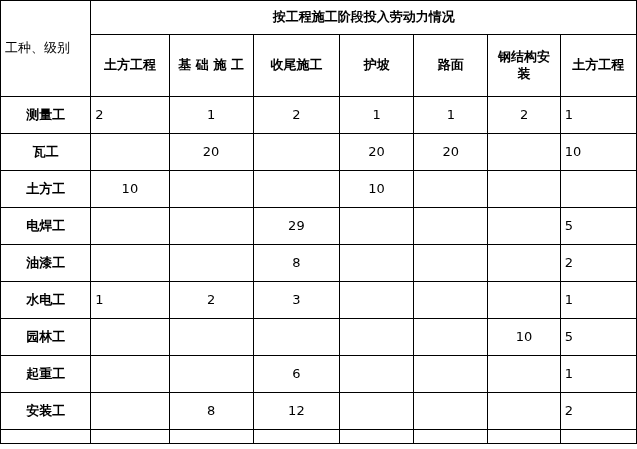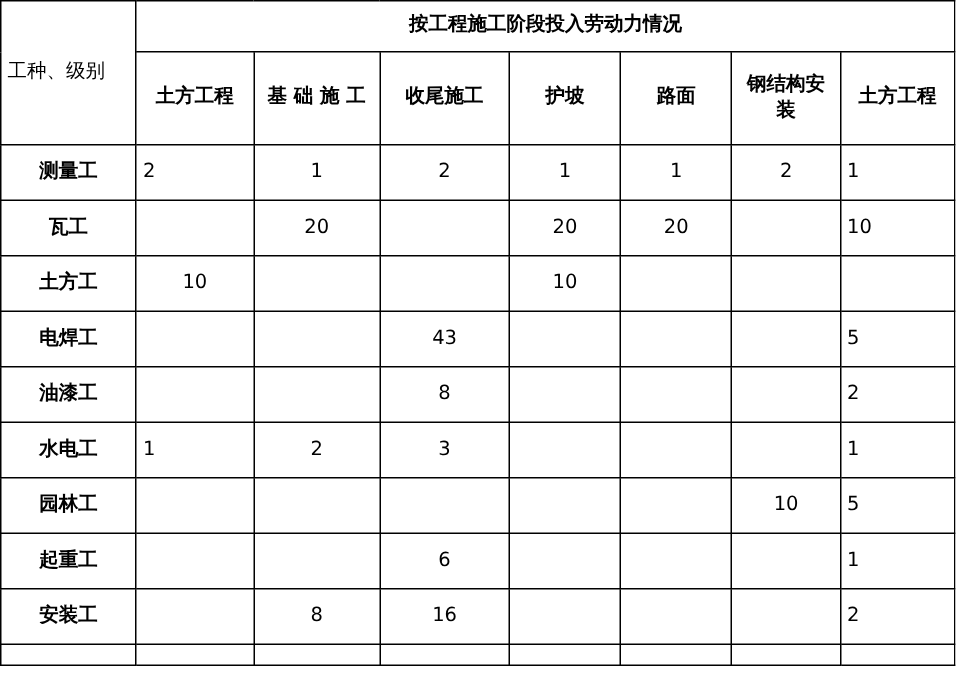--- a/index.html
+++ b/index.html
@@ -140,21 +140,21 @@
         <td class="num-cell center">10</td>
         <td class="num-cell center"></td>
         <td class="num-cell center"></td>
         <td class="num-cell"></td>
       </tr>
 
       <tr>
         <td class="row-label">电焊工</td>
         <td class="num-cell"></td>
         <td class="num-cell center"></td>
-        <td class="num-cell center">43</td>
+        <td class="num-cell center">29</td>
         <td class="num-cell center"></td>
         <td class="num-cell center"></td>
         <td class="num-cell center"></td>
         <td class="num-cell">5</td>
       </tr>
 
       <tr>
         <td class="row-label">油漆工</td>
         <td class="num-cell"></td>
         <td class="num-cell center"></td>
@@ -195,21 +195,21 @@
         <td class="num-cell center"></td>
         <td class="num-cell center"></td>
         <td class="num-cell center"></td>
         <td class="num-cell">1</td>
       </tr>
 
       <tr>
         <td class="row-label">安装工</td>
         <td class="num-cell"></td>
         <td class="num-cell center">8</td>
-        <td class="num-cell center">16</td>
+        <td class="num-cell center">12</td>
         <td class="num-cell center"></td>
         <td class="num-cell center"></td>
         <td class="num-cell center"></td>
         <td class="num-cell">2</td>
       </tr>
 
       <tr class="spacer-row">
         <td></td>
         <td></td>
         <td></td>

